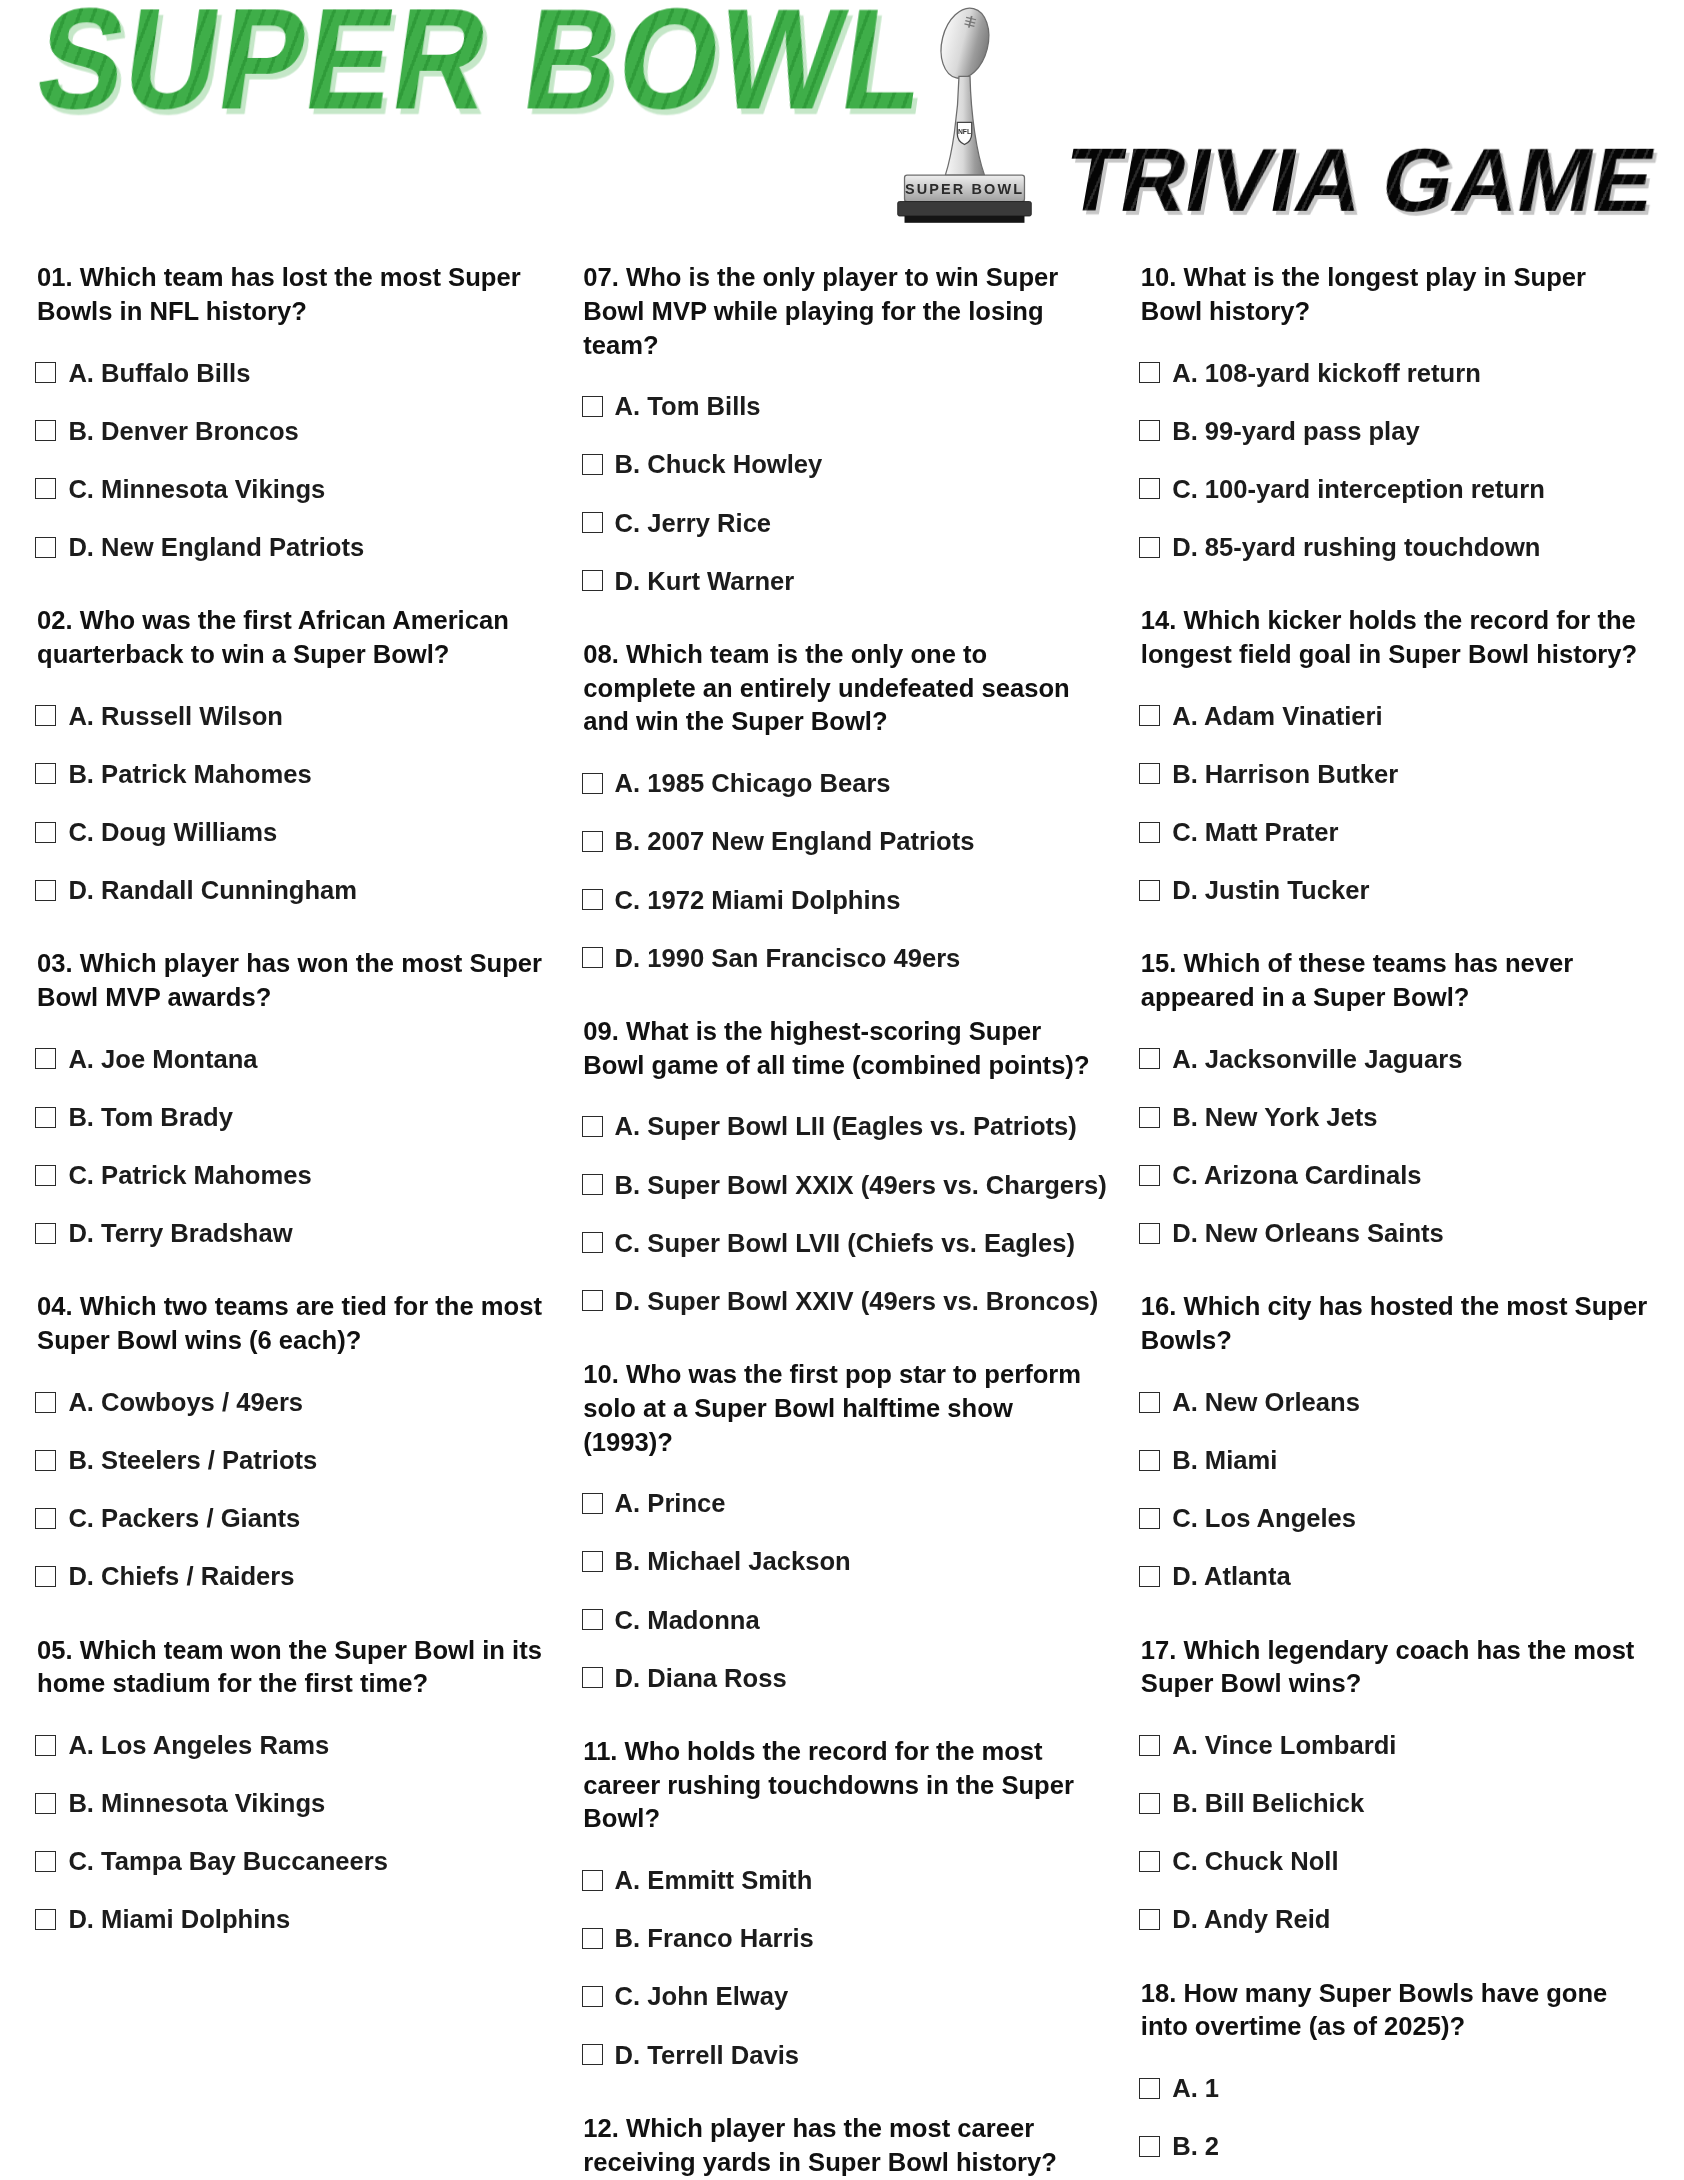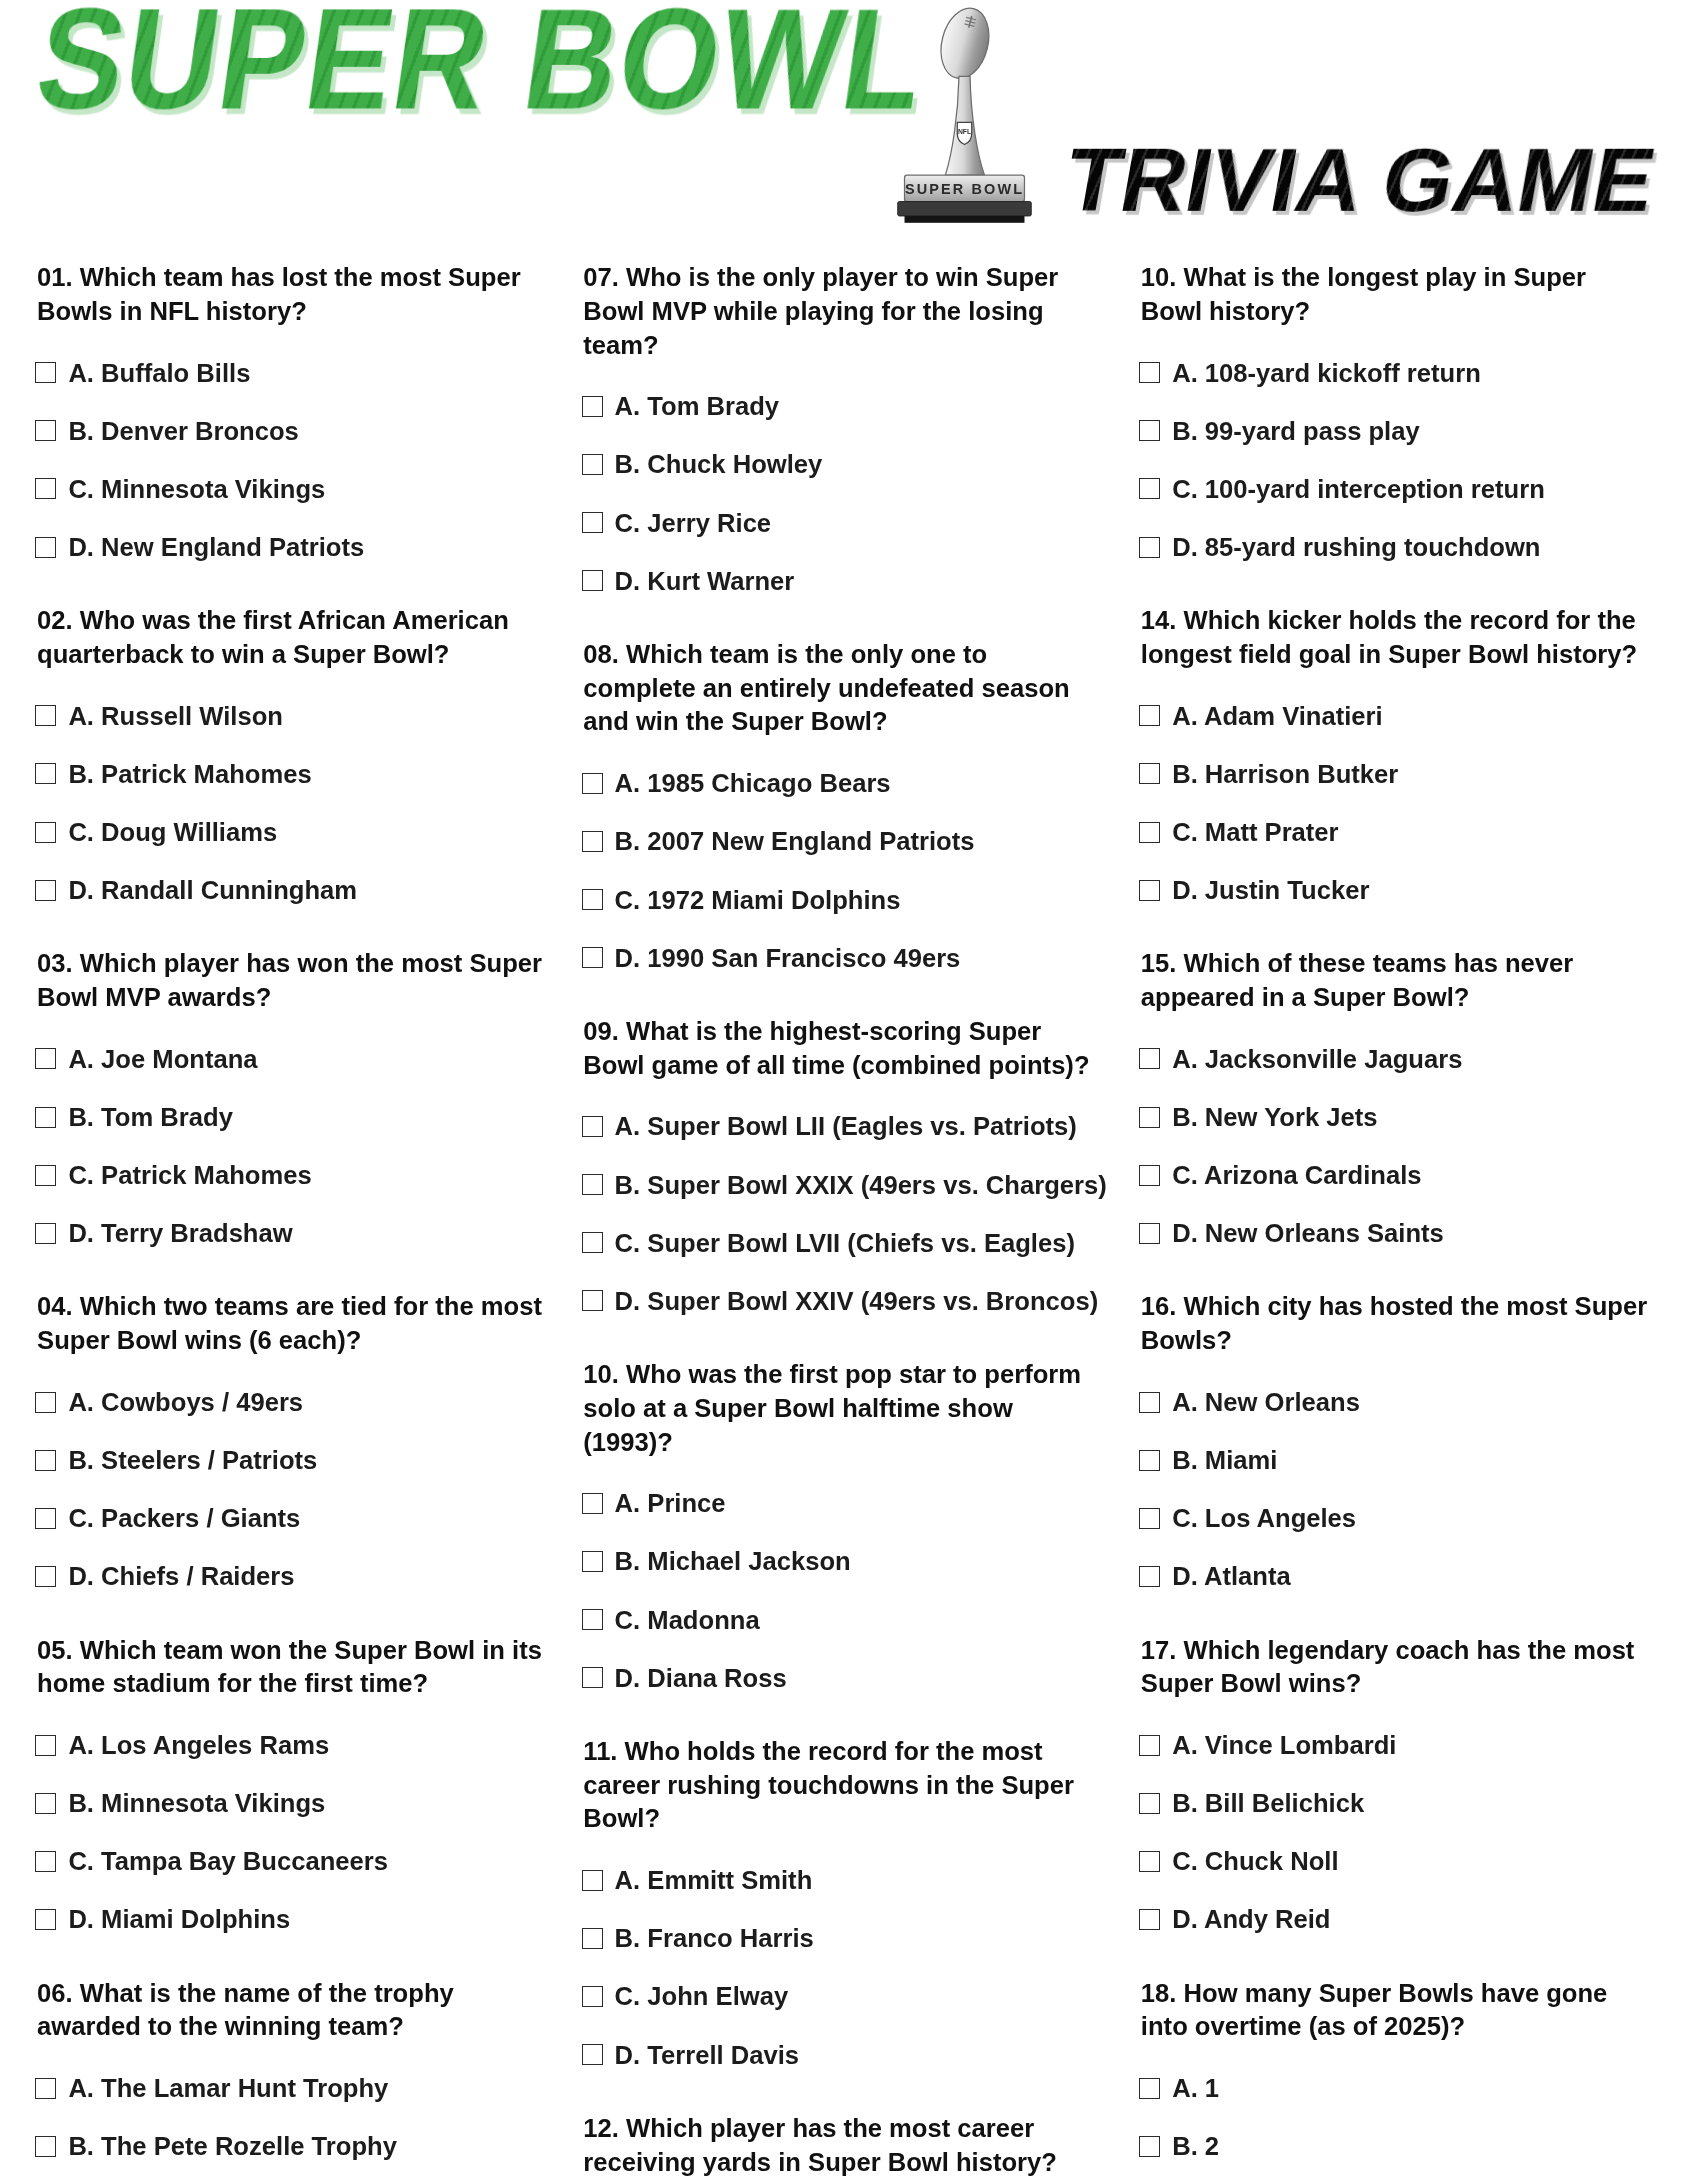--- a/index.html
+++ b/index.html
@@ -200,41 +200,28 @@
             <div class="option">
     <span class="checkbox"></span>
     <span class="opt-text">C. Tampa Bay Buccaneers</span>
   </div>
             <div class="option">
     <span class="checkbox"></span>
     <span class="opt-text">D. Miami Dolphins</span>
   </div>
           </div>
   </section>
-        <section class="question">
-    <h2 class="q-heading">06. What is the name of the trophy awarded to the winning team?</h2>
-    <div class="options">
-            <div class="option">
-    <span class="checkbox"></span>
-    <span class="opt-text">A. The Lamar Hunt Trophy</span>
-  </div>
-            <div class="option">
-    <span class="checkbox"></span>
-    <span class="opt-text">B. The Pete Rozelle Trophy</span>
-  </div>
-          </div>
-  </section>
       </div>
       <div class="col">
         <section class="question">
     <h2 class="q-heading">07. Who is the only player to win Super Bowl MVP while playing for the losing team?</h2>
     <div class="options">
             <div class="option">
     <span class="checkbox"></span>
-    <span class="opt-text">A. Tom Brady</span>
+    <span class="opt-text">A. Tom Bills</span>
   </div>
             <div class="option">
     <span class="checkbox"></span>
     <span class="opt-text">B. Chuck Howley</span>
   </div>
             <div class="option">
     <span class="checkbox"></span>
     <span class="opt-text">C. Jerry Rice</span>
   </div>
             <div class="option">

